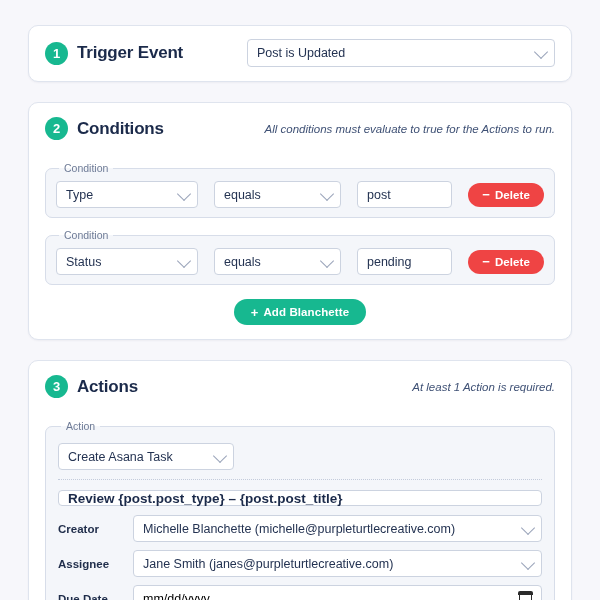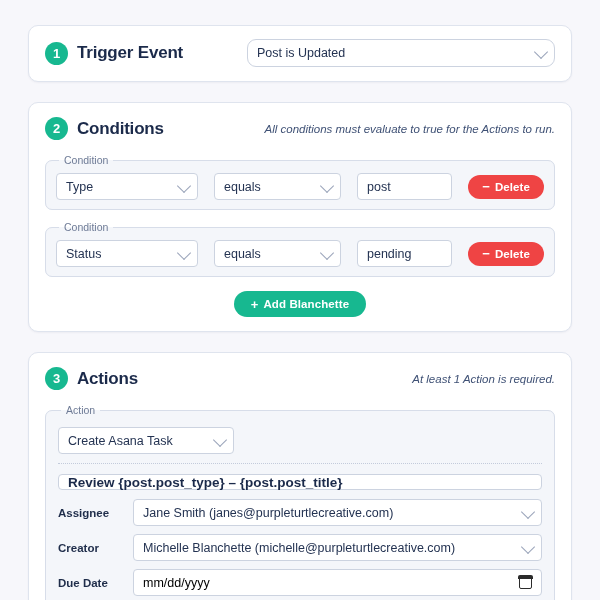--- a/index.html
+++ b/index.html
@@ -130,26 +130,26 @@
     text-overflow: ellipsis;
   }
   .ctl .val.ph { color: #000000; }
 
   
   .trigger-head { padding: 13px 16px 14px 16px; }
   .trigger-select {
     margin-left: auto;
     width: 308px;
     height: 28px;
-    border-radius: 9px;
   }
 
   
   .card-body {
     padding: 0 16px 14px 16px;
+    margin-top: 8px;
   }
 
   fieldset.group {
     border: 1px solid #d7dde9;
     border-radius: 7px;
     background: #f4f6fa;
     margin: 0 0 11px 0;
     padding: 7px 10px 9px 10px;
     box-sizing: border-box;
   }
@@ -329,31 +329,31 @@
           <span class="chev"></span>
         </div>
 
         <div class="dotted-sep"></div>
 
         <div class="ctl title-field">
           <span class="val">Review {post.post_type} – {post.post_title}</span>
         </div>
 
         <div class="frow">
+          <span class="flabel">Creator</span>
+          <div class="ctl select">
+            <span class="val">Michelle Blanchette (michelle@purpleturtlecreative.com)</span>
+            <span class="chev"></span>
+          </div>
+        </div>
+
+        <div class="frow">
           <span class="flabel">Assignee</span>
           <div class="ctl select">
             <span class="val">Jane Smith (janes@purpleturtlecreative.com)</span>
-            <span class="chev"></span>
-          </div>
-        </div>
-
-        <div class="frow">
-          <span class="flabel">Creator</span>
-          <div class="ctl select">
-            <span class="val">Michelle Blanchette (michelle@purpleturtlecreative.com)</span>
             <span class="chev"></span>
           </div>
         </div>
 
         <div class="frow">
           <span class="flabel">Due Date</span>
           <div class="ctl">
             <span class="val ph">mm/dd/yyyy</span>
             <span class="cal"></span>
           </div>

